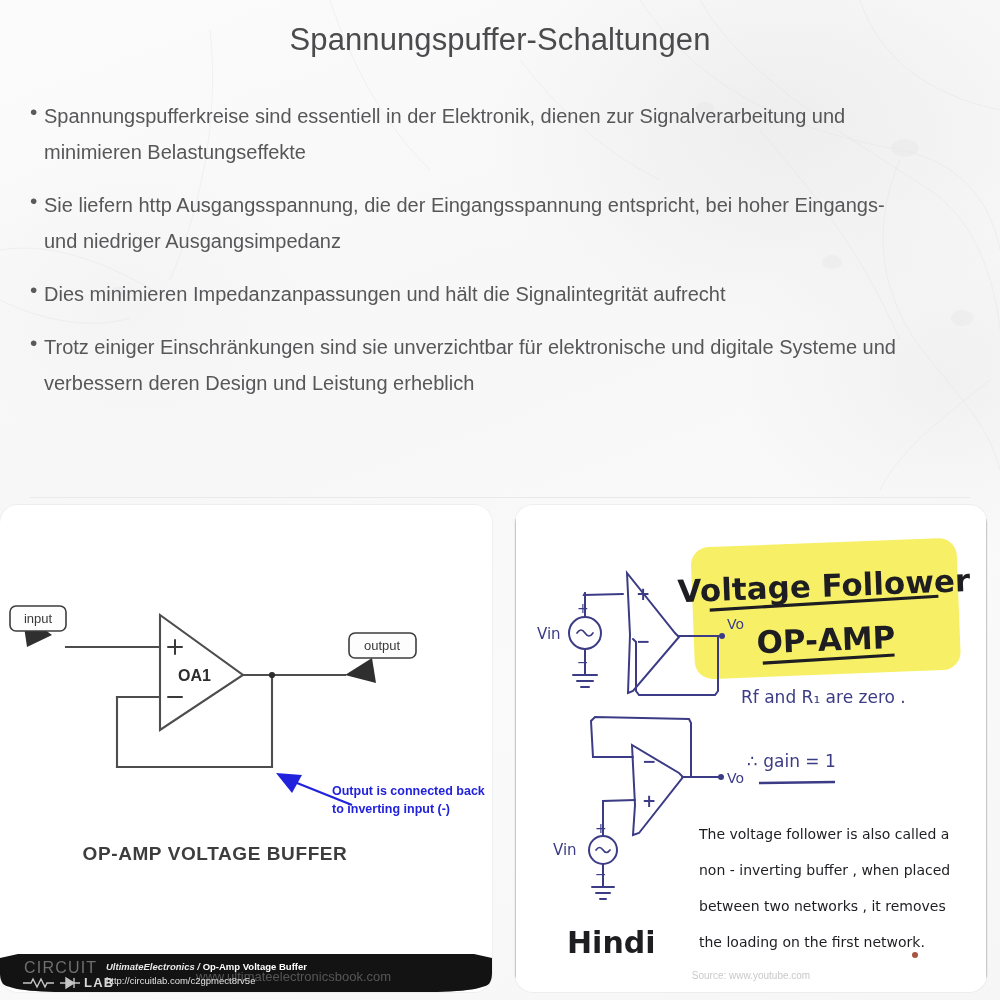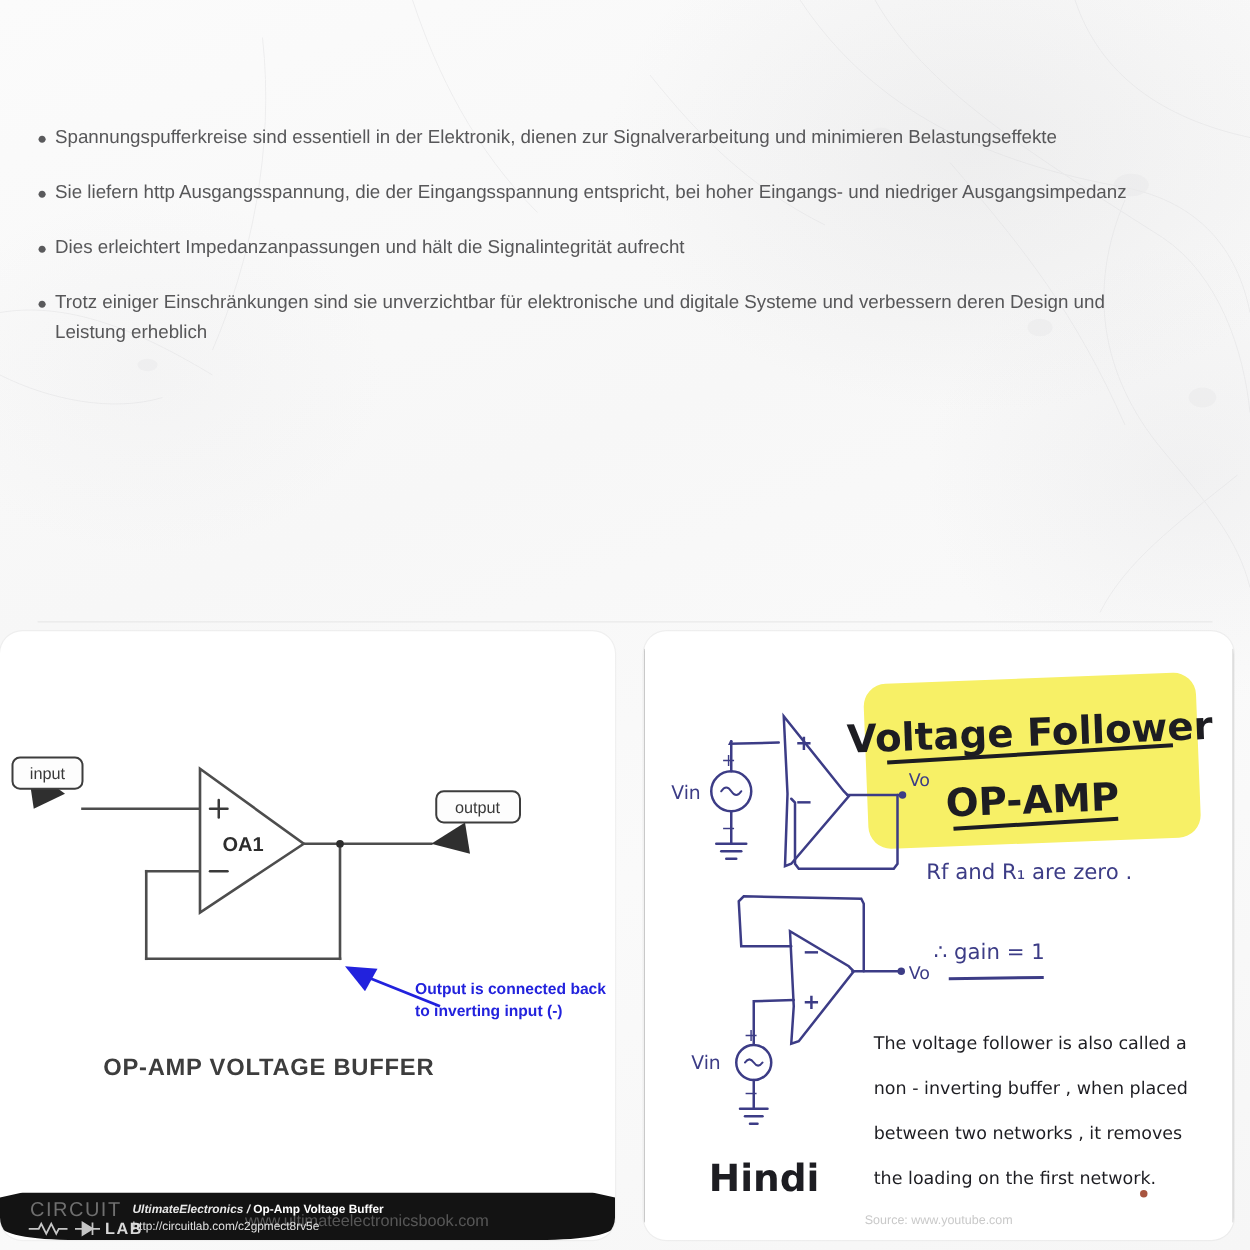--- a/index.html
+++ b/index.html
@@ -47,22 +47,22 @@
   }
   .bullet .dot {
     flex: 0 0 auto;
     width: 14px;
     font-size: 21px;
     line-height: 27px;
     color: #5a5a5c;
     text-align: left;
   }
   .bullet .btxt {
-    font-size: 15px;
-    line-height: 24px;
+    font-size: 20px;
+    line-height: 36px;
     color: #575759;
     max-width: 875px;
   }
 
   
   .divider {
     position: absolute;
     left: 30px; top: 497px; width: 940px; height: 1px;
     background: #e9e9e9;
   }
@@ -138,33 +138,34 @@
     </g>
     <g fill="#e3e3e5" opacity="0.6">
       <ellipse cx="905" cy="148" rx="14" ry="9"></ellipse>
       <ellipse cx="832" cy="262" rx="10" ry="7"></ellipse>
       <ellipse cx="962" cy="318" rx="11" ry="8"></ellipse>
       <ellipse cx="118" cy="292" rx="8" ry="5"></ellipse>
       <ellipse cx="705" cy="108" rx="9" ry="6"></ellipse>
     </g>
   </svg>
 
+  <div class="headline">Spannungspuffer-Schaltungen</div>
 
   <div class="bullets">
     <div class="bullet">
       <div class="dot">•</div>
       <div class="btxt">Spannungspufferkreise sind essentiell in der Elektronik, dienen zur Signalverarbeitung und minimieren Belastungseffekte</div>
     </div>
     <div class="bullet">
       <div class="dot">•</div>
       <div class="btxt">Sie liefern http Ausgangsspannung, die der Eingangsspannung entspricht, bei hoher Eingangs- und niedriger Ausgangsimpedanz</div>
     </div>
     <div class="bullet">
       <div class="dot">•</div>
-      <div class="btxt">Dies erleichtert Impedanzanpassungen und hält die Signalintegrität aufrecht</div>
+      <div class="btxt">Dies minimieren Impedanzanpassungen und hält die Signalintegrität aufrecht</div>
     </div>
     <div class="bullet">
       <div class="dot">•</div>
       <div class="btxt">Trotz einiger Einschränkungen sind sie unverzichtbar für elektronische und digitale Systeme und verbessern deren Design und Leistung erheblich</div>
     </div>
   </div>
 
   <div class="divider"></div>
 
   <div class="card-left">

